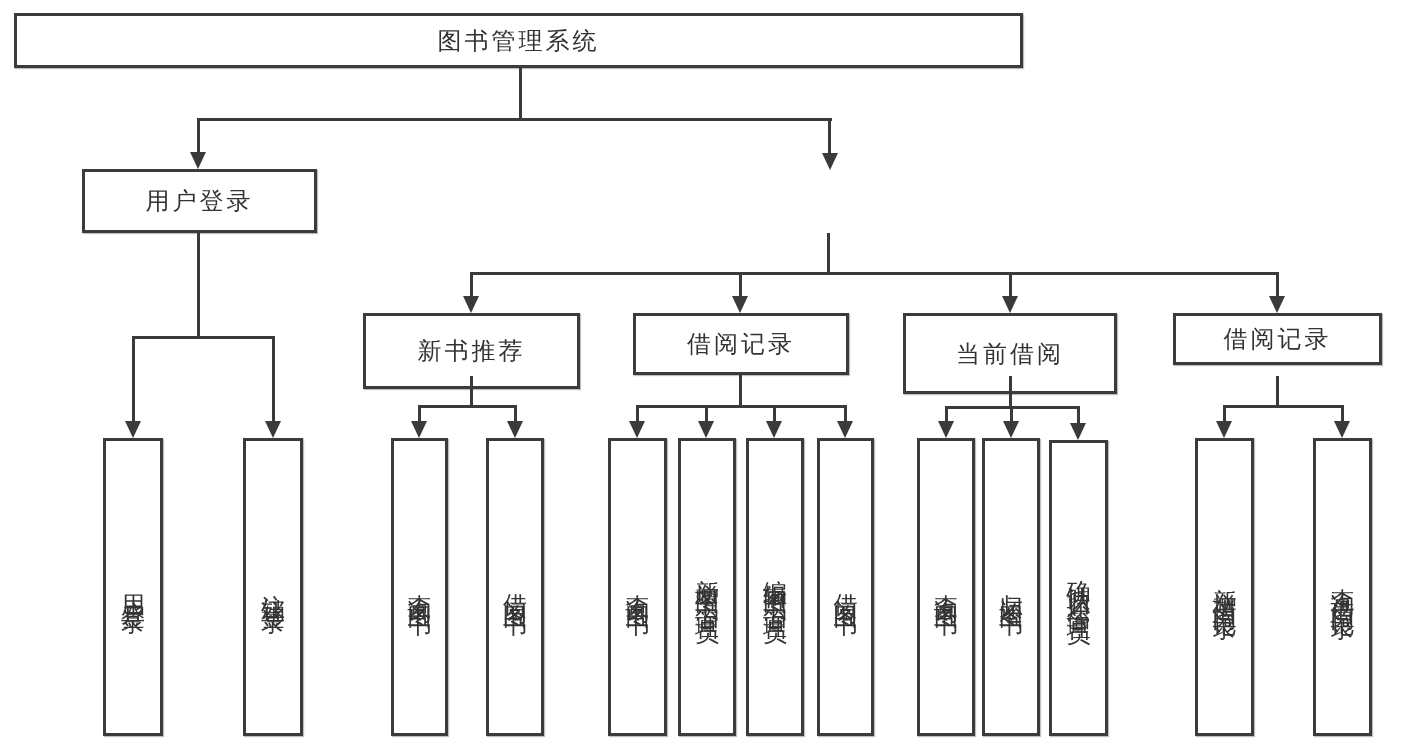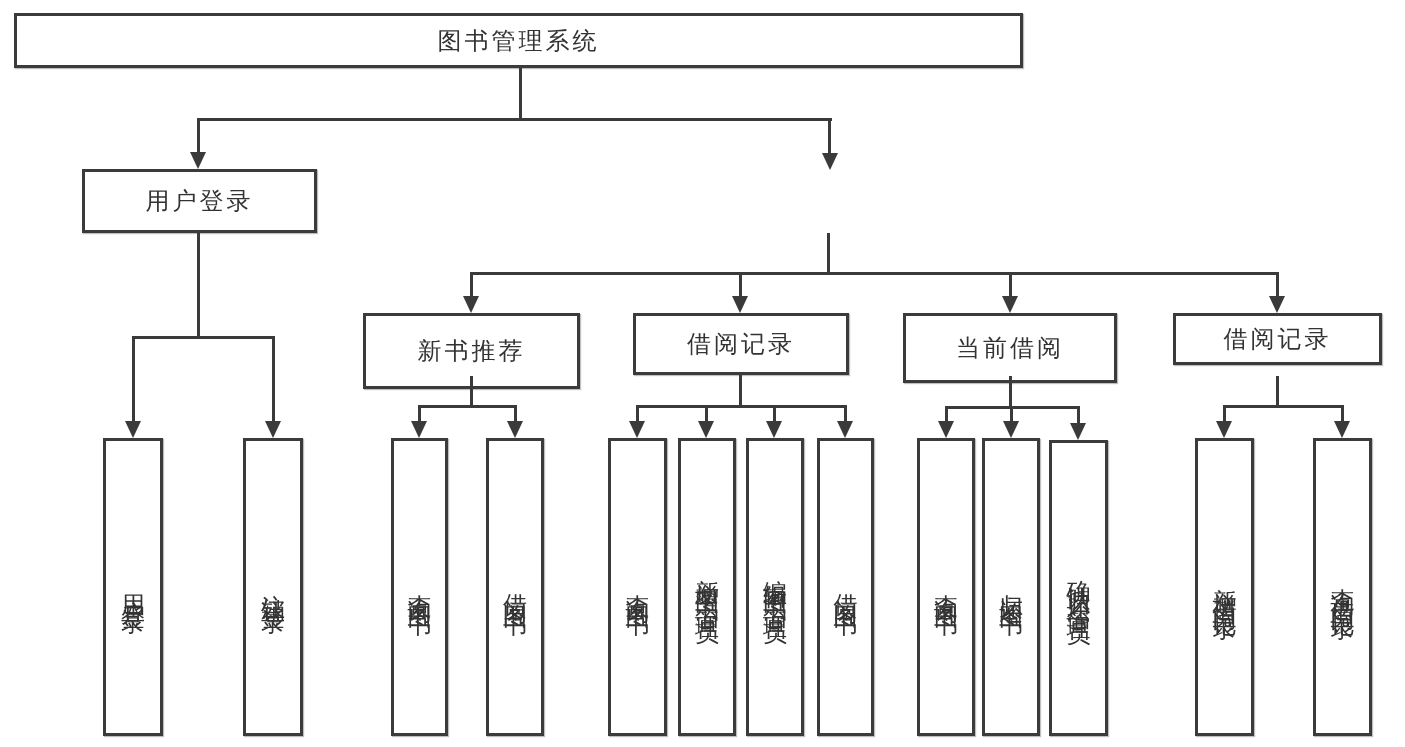--- a/index.html
+++ b/index.html
@@ -77,21 +77,21 @@
   <div class="arrow" style="left:1002px;top:296px"></div>
   <div class="line" style="left:1276px;top:272px;width:3px;height:24px"></div>
   <div class="arrow" style="left:1269px;top:296px"></div>
 
   <div class="node h" style="left:363px;top:313px;width:217px;height:76px">
     <span>新书推荐</span>
   </div>
   <div class="node h" style="left:633px;top:313px;width:216px;height:62px">
     <span>借阅记录</span>
   </div>
-  <div class="node h" style="left:903px;top:313px;width:214px;height:70px">
+  <div class="node h" style="left:903px;top:313px;width:214px;height:81px">
     <span>当前借阅</span>
   </div>
   <div class="node h" style="left:1173px;top:313px;width:209px;height:52px">
     <span>借阅记录</span>
   </div>
 
   <div class="line" style="left:470px;top:376px;width:3px;height:32px"></div>
   <div class="line" style="left:418px;top:405px;width:99px;height:3px"></div>
   <div class="line" style="left:418px;top:405px;width:3px;height:16px"></div>
   <div class="arrow" style="left:411px;top:421px"></div>

